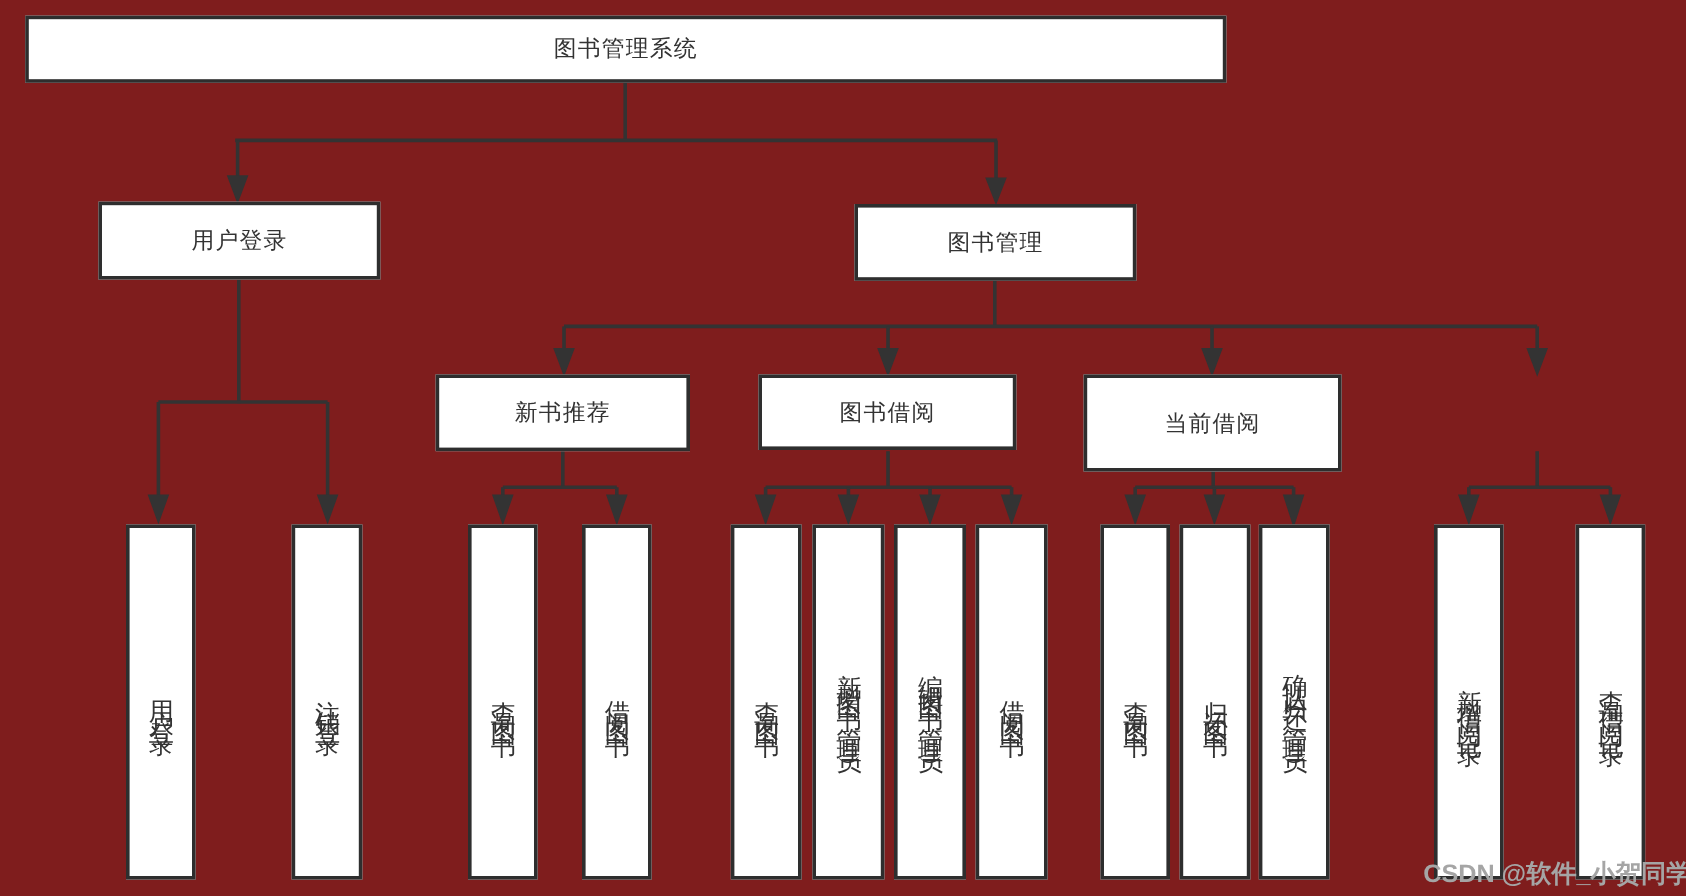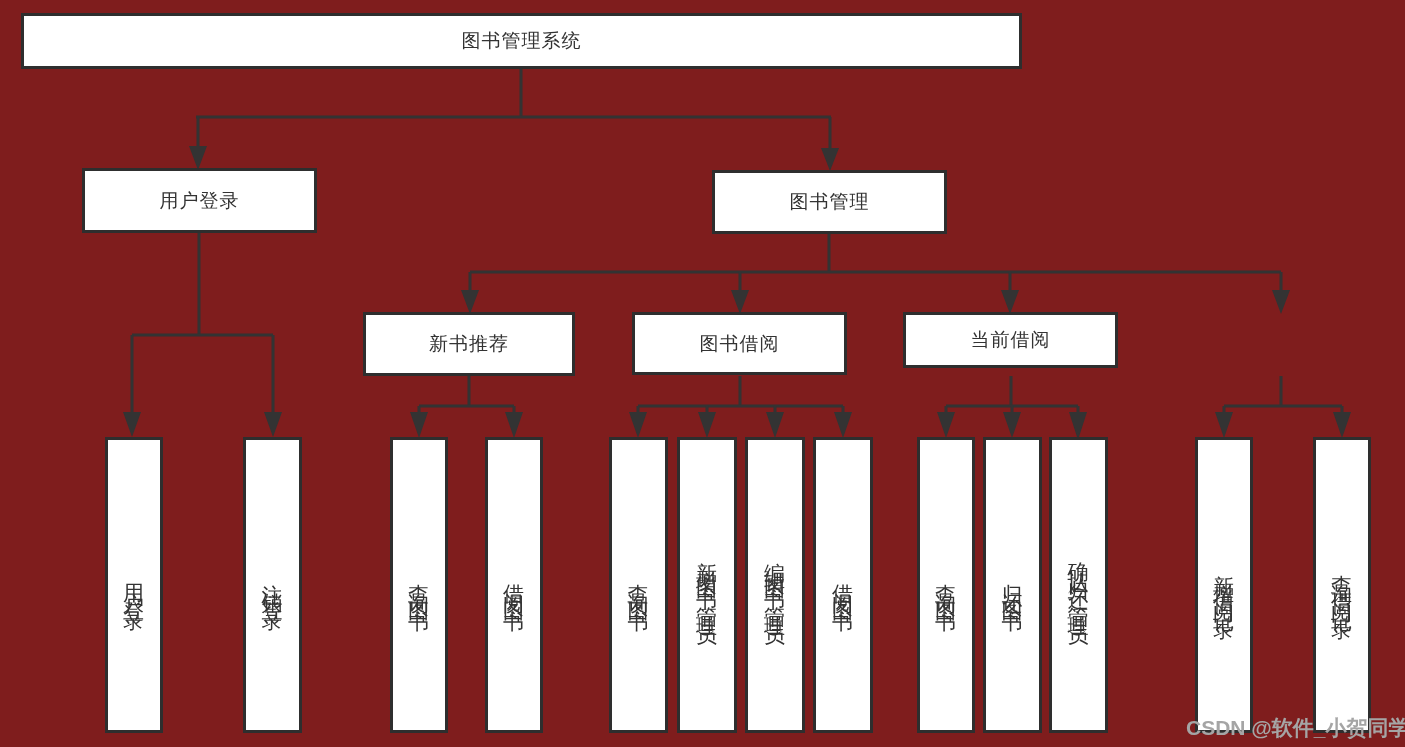--- a/index.html
+++ b/index.html
@@ -138,21 +138,21 @@
   <div class="node" style="left:712px;top:170px;width:235px;height:64px">
     <span>图书管理</span>
   </div>
 
   <div class="node" style="left:632px;top:312px;width:215px;height:63px">
     <span>图书借阅</span>
   </div>
   <div class="node" style="left:363px;top:312px;width:212px;height:64px">
     <span>新书推荐</span>
   </div>
-  <div class="node" style="left:903px;top:312px;width:215px;height:56px">
+  <div class="node" style="left:903px;top:312px;width:215px;height:81px">
     <span>当前借阅</span>
   </div>
 
   <div class="vnode" style="left:105px;width:58px">
     <span>用户登录</span>
   </div>
   <div class="vnode" style="left:243px;width:59px">
     <span>注销登录</span>
   </div>
 

